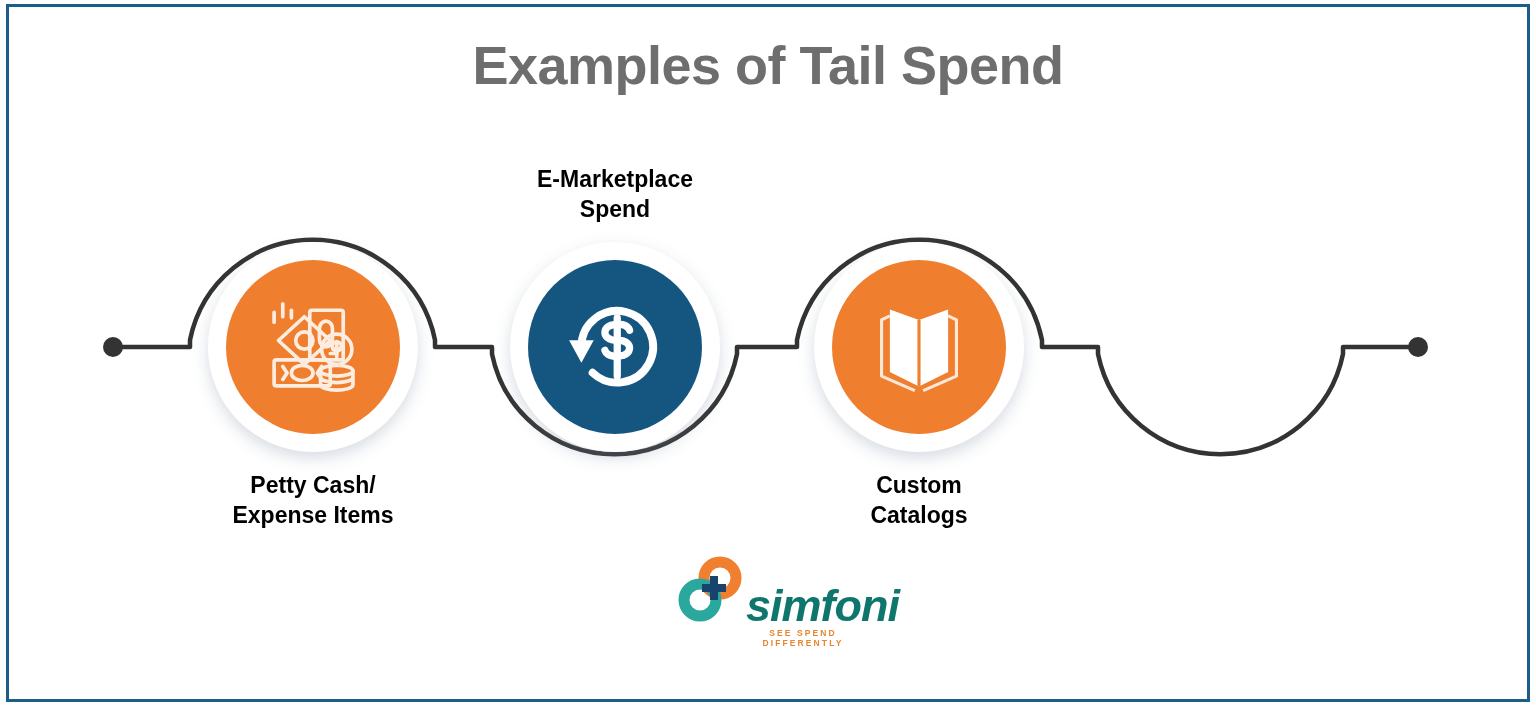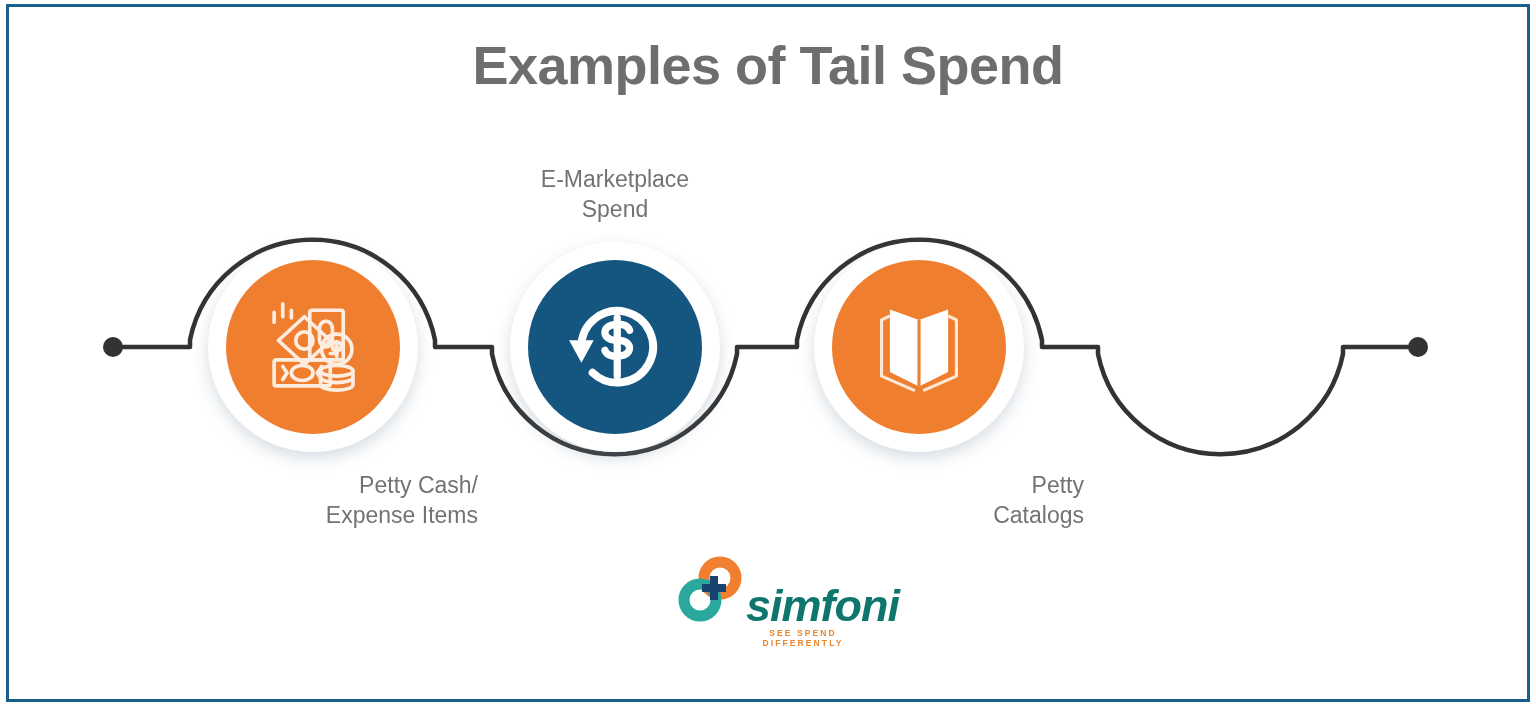--- a/index.html
+++ b/index.html
@@ -74,27 +74,27 @@
   .node-disc.orange { background: #EF7E2E; }
   .node-disc.blue   { background: #155680; }
   .node-disc svg { display: block; }
   .node-label {
     position: absolute;
     width: 330px;
     left: -60px;
     text-align: center;
     font-size: 23px;
     line-height: 30px;
-    font-weight: normal;
-    color: #737373;
+    font-weight: bold;
+    color: #000000;
     font-family: "Liberation Sans", sans-serif;
     white-space: pre-line;
   }
   .node-label.above { bottom: 228px; }
-  .node-label.below { top: 228px; text-align: right; }
+  .node-label.below { top: 228px; }
 
   #logo {
     position: absolute;
     left: 668px;
     top: 556px;
     width: 210px;
     height: 90px;
   }
   #logo-mark { position: absolute; left: 8px; top: 0; }
   #logo-word {
@@ -222,21 +222,21 @@
           <path d="M50 24 L78 14 L78 74 L50 88 Z" fill="#FFFFFF"></path>
 
           <g fill="none" stroke="#FDE8D8" stroke-width="3" stroke-linejoin="round">
             <path d="M22 20 L14 24 L14 78 L46 92"></path>
             <path d="M78 20 L86 24 L86 78 L54 92"></path>
           </g>
           <path d="M50 24 L50 88" stroke="#EF7E2E" stroke-width="3"></path>
         </svg>
       </span>
     </div>
-    <div class="node-label below">Petty
+    <div class="node-label below">Custom
 Catalogs</div>
   </div>
 
 
   <div id="logo">
     <span id="logo-mark">
       <svg width="70" height="68" viewBox="0 0 70 68" xmlns="http://www.w3.org/2000/svg">
         <circle cx="44" cy="22" r="16" fill="none" stroke="#F0802F" stroke-width="11"></circle>
         <circle cx="24" cy="44" r="16" fill="none" stroke="#2BA89E" stroke-width="11"></circle>
         <path d="M34 20 L42 20 L42 28 L50 28 L50 36 L42 36 L42 44 L34 44 L34 36 L26 36 L26 28 L34 28 Z" fill="#17436E"></path>

